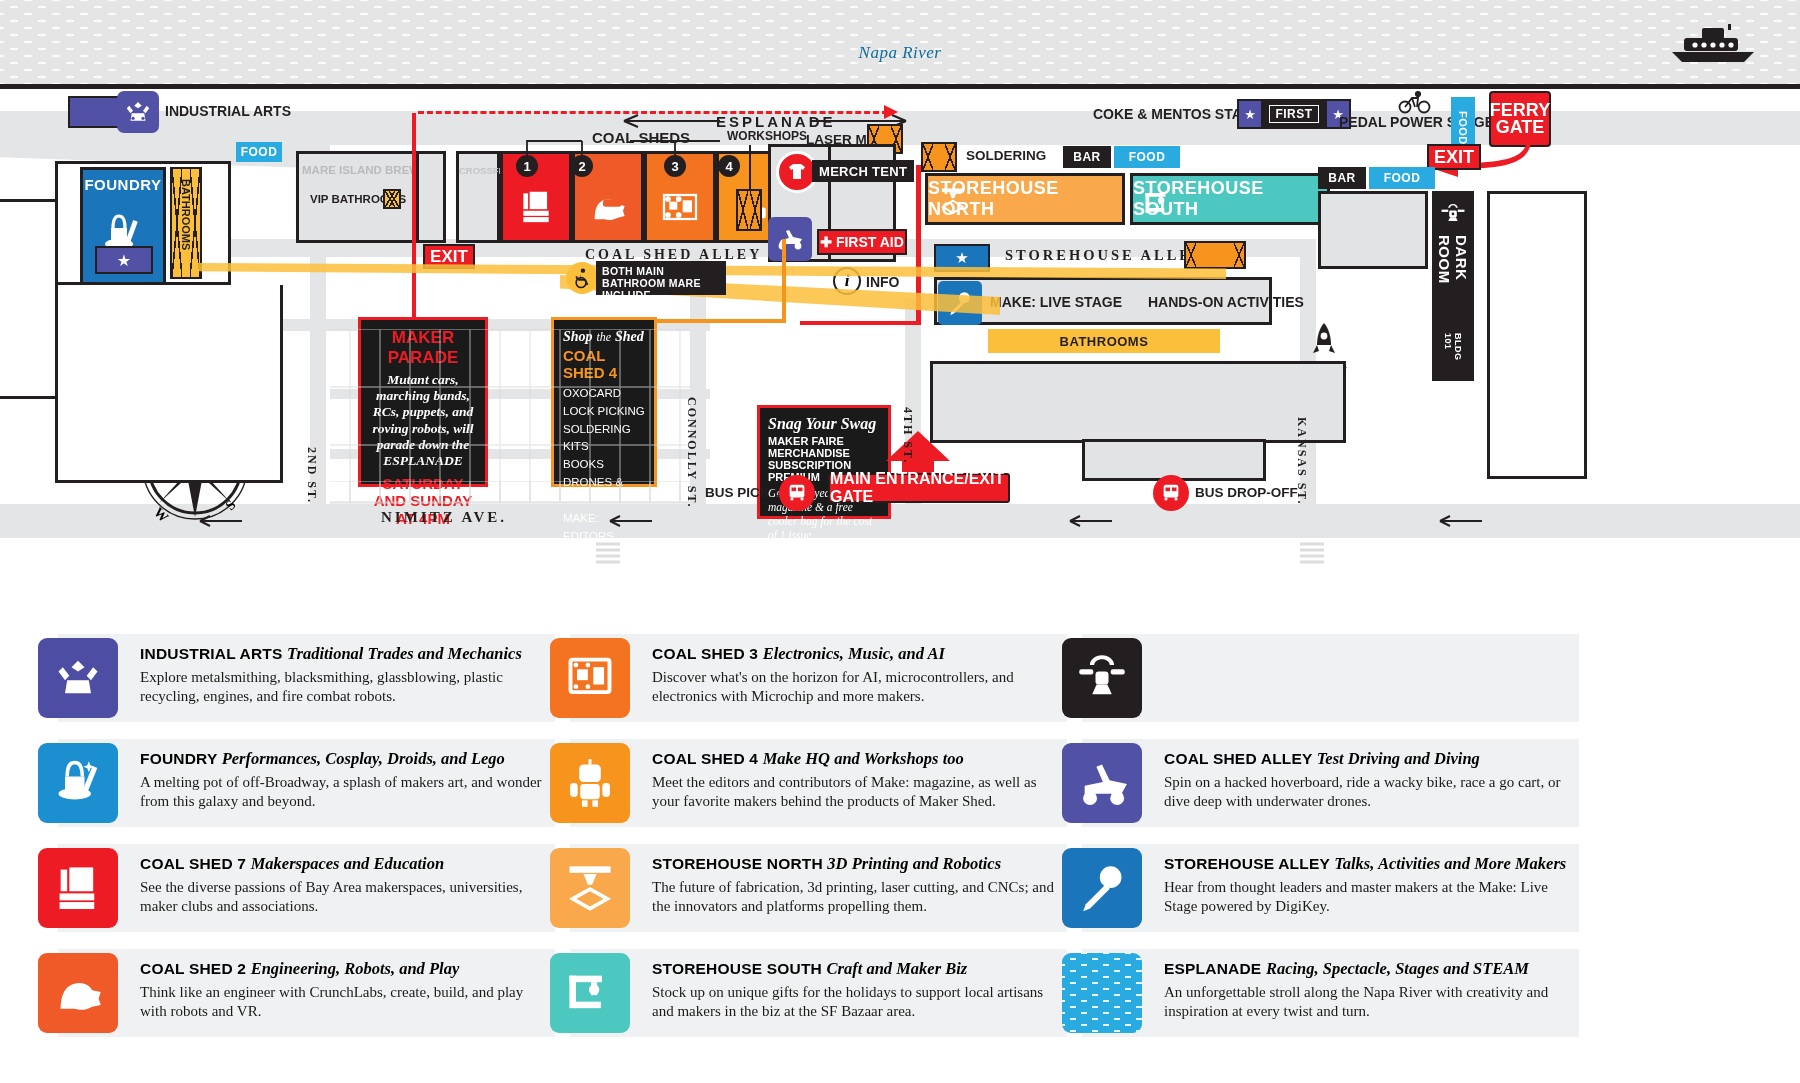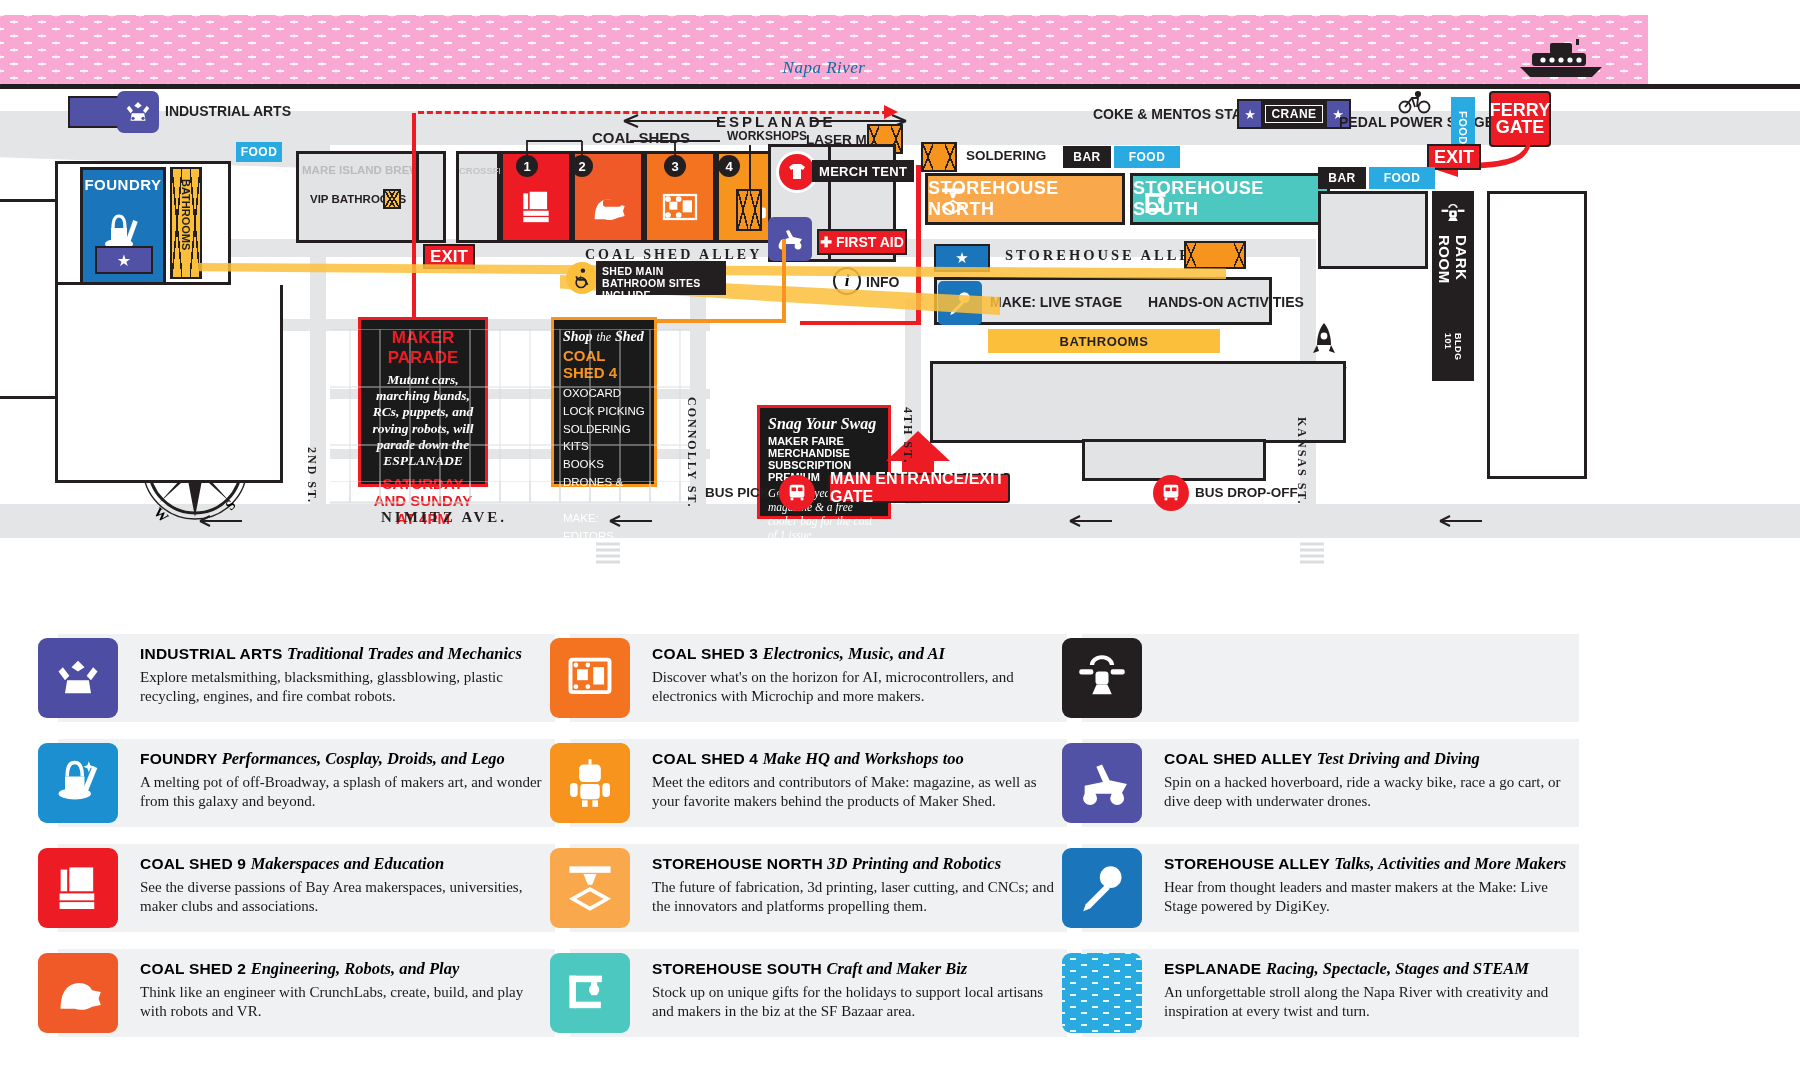--- a/index.html
+++ b/index.html
@@ -1,20 +1,20 @@
 <!DOCTYPE html>
 <html><head>
 <meta charset="utf-8">
 <style>
   * { box-sizing: border-box; margin:0; padding:0; }
   html,body { width:1800px; height:1083px; background:#fff; font-family:"Liberation Sans", sans-serif; }
   #root { position:relative; width:1800px; height:1083px; overflow:hidden; background:#fff; }
 
   
-  .river { position:absolute; left:0; top:0; width:1648px; height:88px; background:#f9a8d4; overflow:hidden;margin-top:15px; }
+  .river { position:absolute; left:0; top:0; width:1800px; height:88px; background:#e5e5e5; overflow:hidden; }
   .river-waves { position:absolute; inset:0;
     background-image:
       radial-gradient(ellipse 9px 3px at 50% 50%, rgba(255,255,255,.85) 0 48%, rgba(255,255,255,0) 52%),
       radial-gradient(ellipse 9px 3px at 50% 50%, rgba(255,255,255,.85) 0 48%, rgba(255,255,255,0) 52%);
     background-size: 28px 14px, 28px 14px;
     background-position: 0 0, 14px 7px;
   }
   .river-label { position:absolute; left:0; right:0; top:43px; text-align:center;
      font-family:"Liberation Serif", serif; font-style:italic; font-size:17px; color:#0d6c9e; letter-spacing:.5px;}
   .river-bottom { position:absolute; left:0; top:84px; width:1800px; height:5px; background:#231f20; }
@@ -292,21 +292,21 @@
           <rect x="13" y="7" width="3" height="6"></rect>
           <rect x="5" y="16" width="12" height="3"></rect>
           <circle cx="14.5" cy="10" r="2.6"></circle>
       </svg>
       <span style="font-size:18px;">STOREHOUSE SOUTH</span>
     </div>
 
     <div class="lbl" style="left:1093px;top:17px;font-size:14px;">COKE &amp; MENTOS STAGE</div>
     <div class="purplemark" style="left:1237px;top:10px;width:26px;height:30px;display:flex;align-items:center;justify-content:center;color:#fff;font-size:13px;">★</div>
     <div class="tile" style="left:1261px;top:10px;width:66px;height:30px;background:#231f20;font-size:12px;">
-      <span style="border:1.6px solid #fff;padding:1px 5px;">CRANE</span>
+      <span style="border:1.6px solid #fff;padding:1px 5px;">FIRST</span>
     </div>
     <div class="purplemark" style="left:1325px;top:10px;width:26px;height:30px;display:flex;align-items:center;justify-content:center;color:#fff;font-size:13px;">★</div>
     <svg style="position:absolute;left:1398px;top:1px;width:34px;height:24px;" viewBox="0 0 34 24" fill="none" stroke="#231f20" stroke-width="1.8">
       <circle cx="7" cy="17" r="5.5"></circle>
         <circle cx="26" cy="17" r="5.5"></circle>
         <path d="M7 17l7-9h6l-1 9M14 8l3 9"></path>
         <circle cx="20" cy="4" r="2.2" fill="#231f20"></circle>
     </svg>
     <div class="lbl" style="left:1339px;top:25px;font-size:14px;">PEDAL POWER STAGE</div>
 
@@ -381,21 +381,21 @@
     <div class="yellowband" style="left:560px;top:186px;width:440px;height:40px;clip-path:polygon(0 0,100% 55%,100% 100%,0 34%);"></div>
 
     <div class="circ" style="left:566px;top:173px;width:32px;height:32px;background:#FBBF3C;">
       <svg width="22" height="22" viewBox="0 0 24 24" fill="#231f20">
           <circle cx="13" cy="4" r="2.4"></circle>
           <path d="M10 8l1 5h5l3 6-2 1-2.4-5H9.5C7 15 5 13 5 10h2c0 2 1 3 3 3z"></path>
           <circle cx="11" cy="17" r="5.4" fill="none" stroke="#231f20" stroke-width="1.7"></circle>
         </svg>
     </div>
     <div class="pill-dark" style="left:596px;top:172px;width:130px;height:34px;padding:0 6px;font-size:10.5px;line-height:1.15;display:block;padding-top:4px;">
-      <span>SHED MAIN BATHROOM SITES</span><br>
+      <span>BOTH MAIN BATHROOM MARE</span><br>
       <span>INCLUDE ACCESSIBLE OPTIONS</span>
     </div>
 
     <div class="orangeline" style="left:782px;top:150px;width:4px;height:84px;"></div>
     <div class="orangeline" style="left:655px;top:230px;width:130px;height:4px;"></div>
 
     <div class="callout red" style="left:358px;top:228px;width:130px;height:170px;padding:8px 8px;">
       <div style="color:#ED1C24;font-size:17px;font-weight:bold;text-align:center;">MAKER PARADE</div>
       <div style="font-family:'Liberation Serif',serif;font-style:italic;font-weight:bold;font-size:13.5px;line-height:1.2;text-align:center;margin-top:4px;">Mutant cars, marching bands, RCs, puppets, and roving robots, will parade down the ESPLANADE</div>
       <div style="color:#ED1C24;font-size:15px;font-weight:bold;text-align:center;margin-top:6px;line-height:1.15;">SATURDAY AND SUNDAY AT 4PM</div>
@@ -528,21 +528,21 @@
           <div class="lbg"></div>
           <div class="licon" style="background: rgb(237, 28, 36);">
             <svg width="52" height="52" viewBox="0 0 24 24" fill="#fff" style="color:#fff">
               <rect x="8" y="2.5" width="11" height="11"></rect>
               <rect x="4" y="3.5" width="3" height="10"></rect>
               <rect x="3.5" y="14.5" width="16" height="3.2"></rect>
               <rect x="3.5" y="18.5" width="16" height="3.2"></rect>
             </svg>
           </div>
           <div class="ltxt">
-            <div class="lhead"><span class="k">COAL SHED 9 </span><span class="s">Makerspaces and Education</span></div>
+            <div class="lhead"><span class="k">COAL SHED 7 </span><span class="s">Makerspaces and Education</span></div>
             <div class="lbody">See the diverse passions of Bay Area makerspaces, universities, maker clubs and associations.</div>
           </div>
         </div>
         <div class="lrow">
           <div class="lbg"></div>
           <div class="licon" style="background: rgb(240, 90, 40);">
             <svg width="52" height="52" viewBox="0 0 24 24" fill="#fff" style="color:#fff">
               <path d="M4 20c0-5.5 1-11.5 7.5-12.5 3-.5 6 1 7 3.2l4 .8-1 3 1 3-4 .8c-2 1.2-5 2-8 1H4z"></path>
               <rect x="9" y="8.5" width="11" height="4.5" rx="1.5" fill="#fff" opacity="0"></rect>
             </svg>

